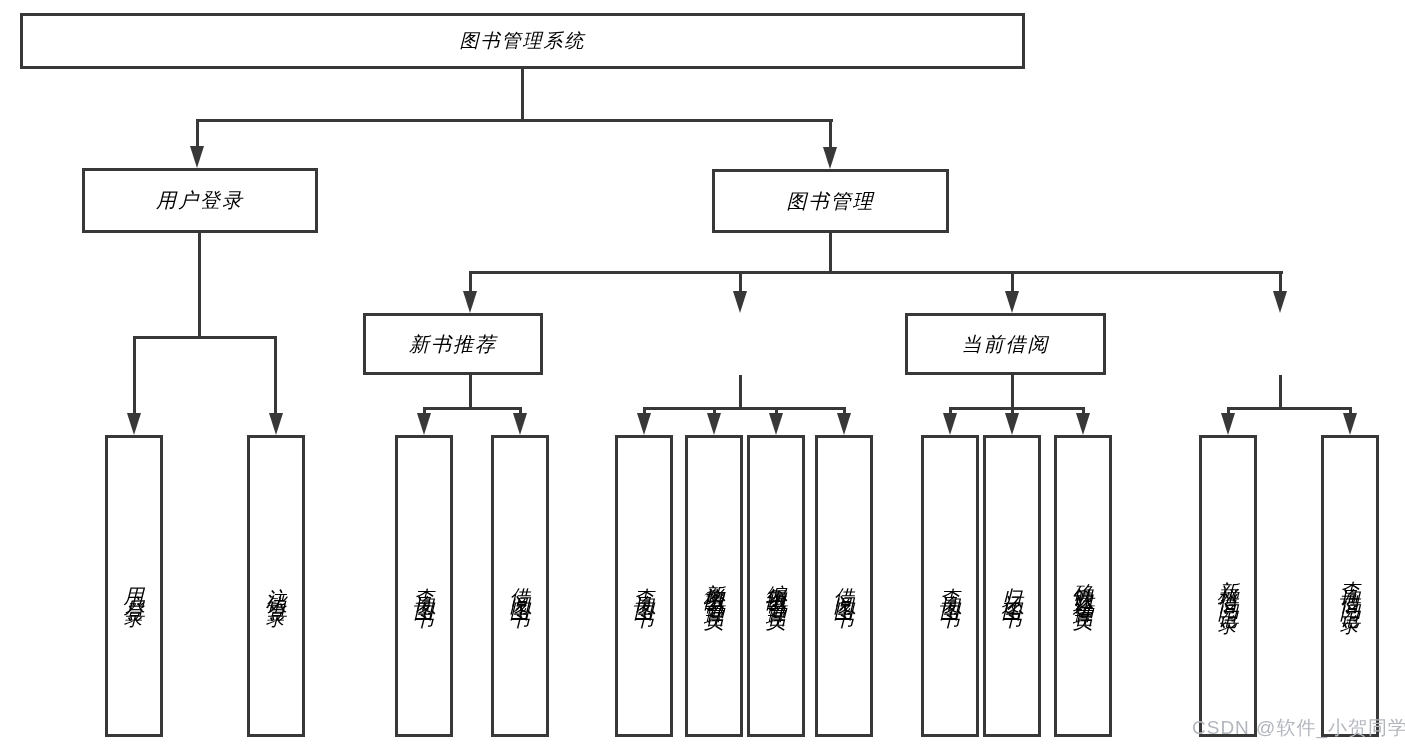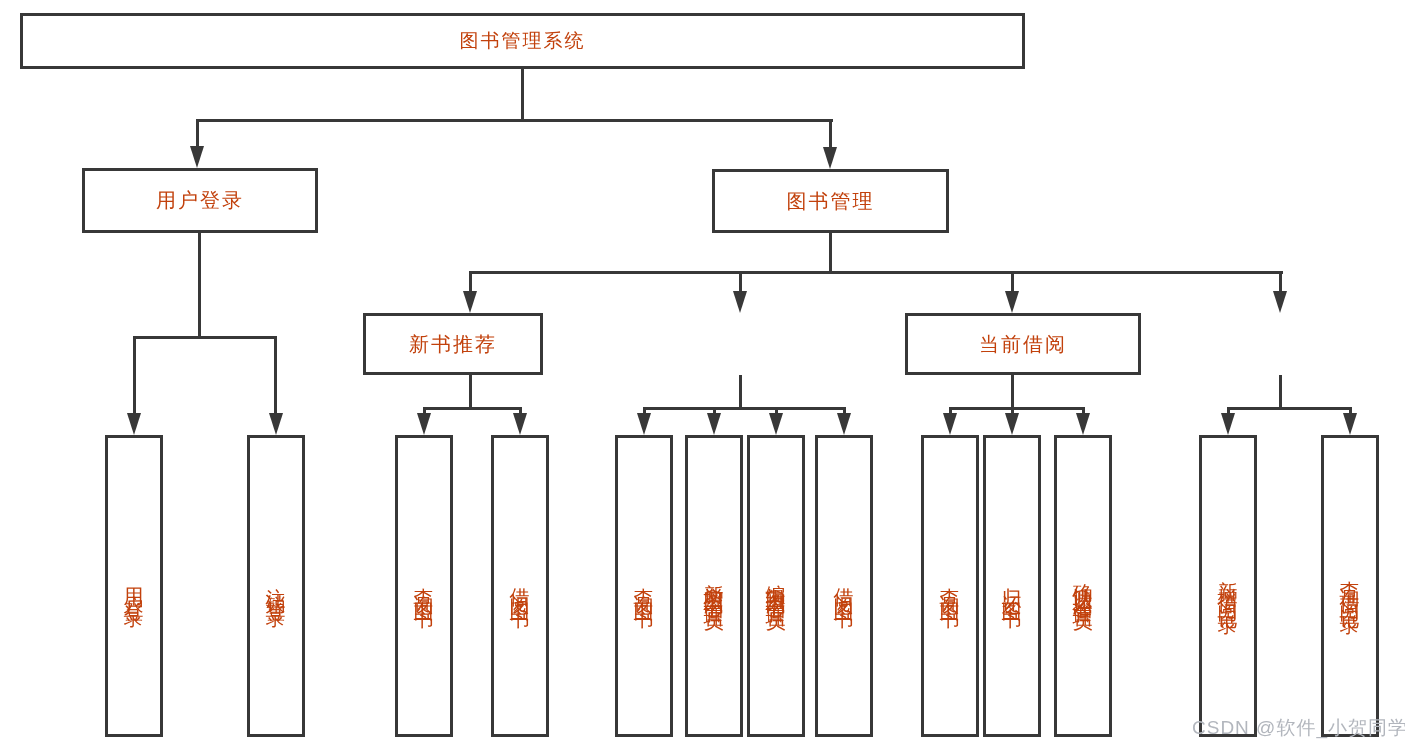--- a/index.html
+++ b/index.html
@@ -12,24 +12,25 @@
     background: #ffffff;
     overflow: hidden;
   }
   .box {
     position: absolute;
     border: 3px solid #383838;
     background: #ffffff;
     display: flex;
     align-items: center;
     justify-content: center;
-    color: #c2410c;
+    color: #000000;
     font-size: 20px;
     letter-spacing: 2px;
     text-align: center;
+    font-style: italic;
   }
   .box.vertical {
     writing-mode: vertical-rl;
     text-orientation: mixed;
     letter-spacing: 7px;
     font-size: 20px;
     line-height: 1;
   }
   .vline { position: absolute; width: 3px; background: #383838; }
   .hline { position: absolute; height: 3px; background: #383838; }
@@ -77,21 +78,21 @@
   <div class="vline" style="left:469px; top:271px; height:22px;"></div>
   <div class="arrow" style="left:463px; top:291px;"></div>
   <div class="vline" style="left:739px; top:271px; height:22px;"></div>
   <div class="arrow" style="left:733px; top:291px;"></div>
   <div class="vline" style="left:1011px; top:271px; height:22px;"></div>
   <div class="arrow" style="left:1005px; top:291px;"></div>
   <div class="vline" style="left:1279px; top:271px; height:22px;"></div>
   <div class="arrow" style="left:1273px; top:291px;"></div>
 
   <div class="box" style="left:363px; top:313px; width:180px; height:62px;">新书推荐</div>
-  <div class="box" style="left:905px; top:313px; width:236px; height:62px;">当前借阅</div>
+  <div class="box" style="left:905px; top:313px; width:201px; height:62px;">当前借阅</div>
 
   <div class="vline" style="left:469px; top:375px; height:35px;"></div>
   <div class="hline" style="left:423px; top:407px; width:99px;"></div>
   <div class="vline" style="left:423px; top:407px; height:10px;"></div>
   <div class="arrow" style="left:417px; top:413px;"></div>
   <div class="vline" style="left:519px; top:407px; height:10px;"></div>
   <div class="arrow" style="left:513px; top:413px;"></div>
 
   <div class="vline" style="left:739px; top:375px; height:35px;"></div>
   <div class="hline" style="left:643px; top:407px; width:203px;"></div>

